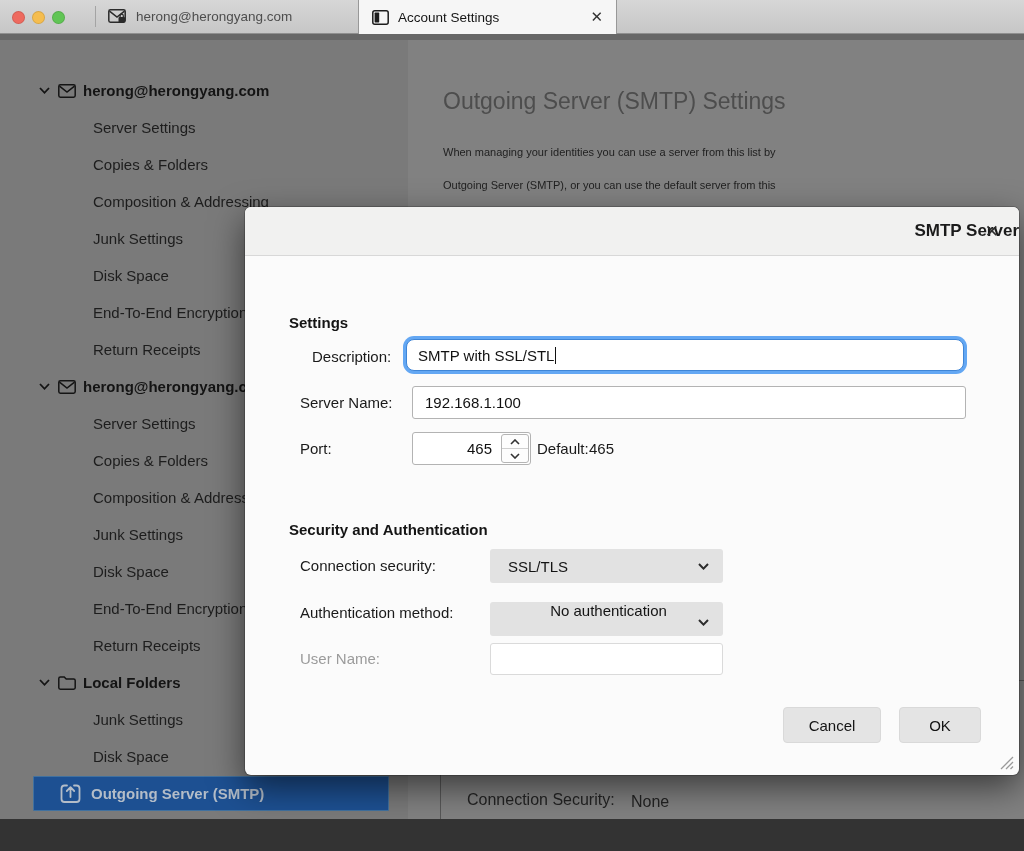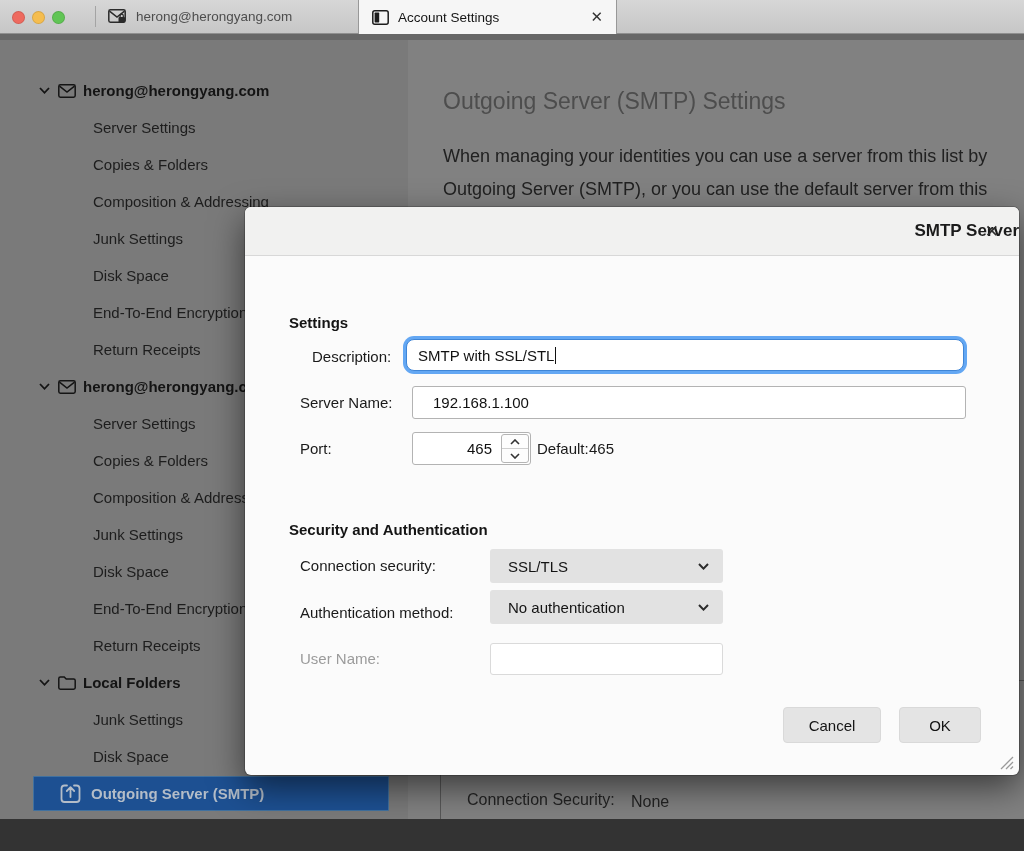--- a/index.html
+++ b/index.html
@@ -47,21 +47,21 @@
   .srow.selected {
     height:35px; margin:1px 0 1px 33px; width:356px; box-sizing:border-box;
     background:#1d5092; border:1px solid #41719f; border-radius:1px;
     padding-left:26px; gap:10px; font-weight:bold; color:#b4bdc8;
   }
   .icon { flex:0 0 auto; display:block; }
 
   
   .main { position:absolute; top:40px; left:408px; right:0; bottom:0; background:#818181; overflow:hidden; z-index:1; }
   .heading { position:absolute; left:35px; top:48px; font-size:23px; font-weight:400; color:#4d4d4d; white-space:nowrap; }
-  .intro { position:absolute; left:35px; font-size:18px; color:#212121; white-space:nowrap; }
+  .intro { position:absolute; left:35px; font-size:11px; color:#212121; white-space:nowrap; }
   .intro.l1 { top:106px; }
   .intro.l2 { top:139px; }
   .panel { position:absolute; left:32px; top:640px; width:620px; height:165px; border:1px solid #575757; border-radius:4px; }
   .panel-lbl { position:absolute; left:26px; top:110px; font-size:16px; color:#232323; }
   .panel-val { position:absolute; left:190px; top:112px; font-size:16px; color:#232323; }
 
   
   .dialog {
     position:absolute; left:245px; top:207px; width:774px; height:568px;
     background:#fbfbfb; border-radius:6px;
@@ -80,38 +80,38 @@
   .lbl { position:absolute; left:55px; color:#1a1a1a; }
   .lbl.desc { top:141px;margin-left:12px; } .lbl.server { top:187px; } .lbl.port { top:233px; }
   .lbl.conn { top:350px; } .lbl.auth { top:397px; }
   .lbl.user { top:443px; color:#9b9b9b; }
   .tinput { position:absolute; box-sizing:border-box; background:#fff; display:flex; align-items:center; color:#111; }
   .tinput.desc {
     left:161px; top:132px; width:558px; height:32px; padding-left:11px;
     border:1px solid #3f85d6; border-radius:8px; box-shadow:0 0 0 3px #63a7f3;
   }
   .caret { width:1px; height:17px; background:#111; margin-left:1px; }
-  .tinput.server { left:167px; top:179px; width:554px; height:33px; padding-left:20px; border:1px solid #b3b3b3; border-radius:3px; }
+  .tinput.server { left:167px; top:179px; width:554px; height:33px; padding-left:12px; border:1px solid #b3b3b3; border-radius:3px; }
   .tinput.port { left:167px; top:225px; width:119px; height:33px; padding-right:38px; justify-content:flex-end; border:1px solid #b3b3b3; border-radius:3px; }
   .stepper {
     position:absolute; right:169px; top:227px; width:28px; height:29px; box-sizing:border-box;
     border:1px solid #b5b5b5; border-radius:3px; background:#fdfdfd;
     display:flex; flex-direction:column; right:auto; left:256px;
   }
   .step { flex:1; display:flex; align-items:center; justify-content:center; }
   .step.up { border-bottom:1px solid #cfcfcf; }
   .deflbl { position:absolute; left:292px; top:233px; }
   .defval { position:absolute; left:344px; top:233px; }
   .dropdown {
     position:absolute; left:245px; width:233px; height:34px; box-sizing:border-box;
     background:#e2e2e2; border-radius:3px; display:flex; align-items:center;
     padding:0 14px 0 18px; color:#141414;
   }
   .dropdown.conn { top:342px; }
-  .dropdown.auth { top:383px; }
+  .dropdown.auth { top:395px;flex-direction:column; }
   .dd-ch { margin-left:auto; }
   .tinput.user { left:245px; top:436px; width:233px; height:32px; padding-left:10px; border:1px solid #dadada; border-radius:3px; }
   .btn {
     position:absolute; top:500px; height:36px; box-sizing:border-box;
     background:#e4e4e4; border:1px solid #d9d9d9; border-radius:4px;
     display:flex; align-items:center; justify-content:center; color:#141414;
   }
   .btn.cancel { left:538px; width:98px; }
   .btn.ok { left:654px; width:82px; }
   .grip { position:absolute; right:5px; bottom:5px; }

